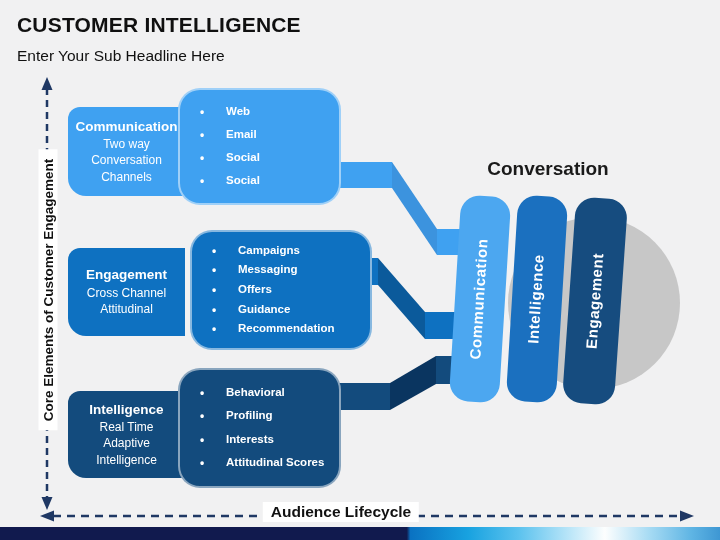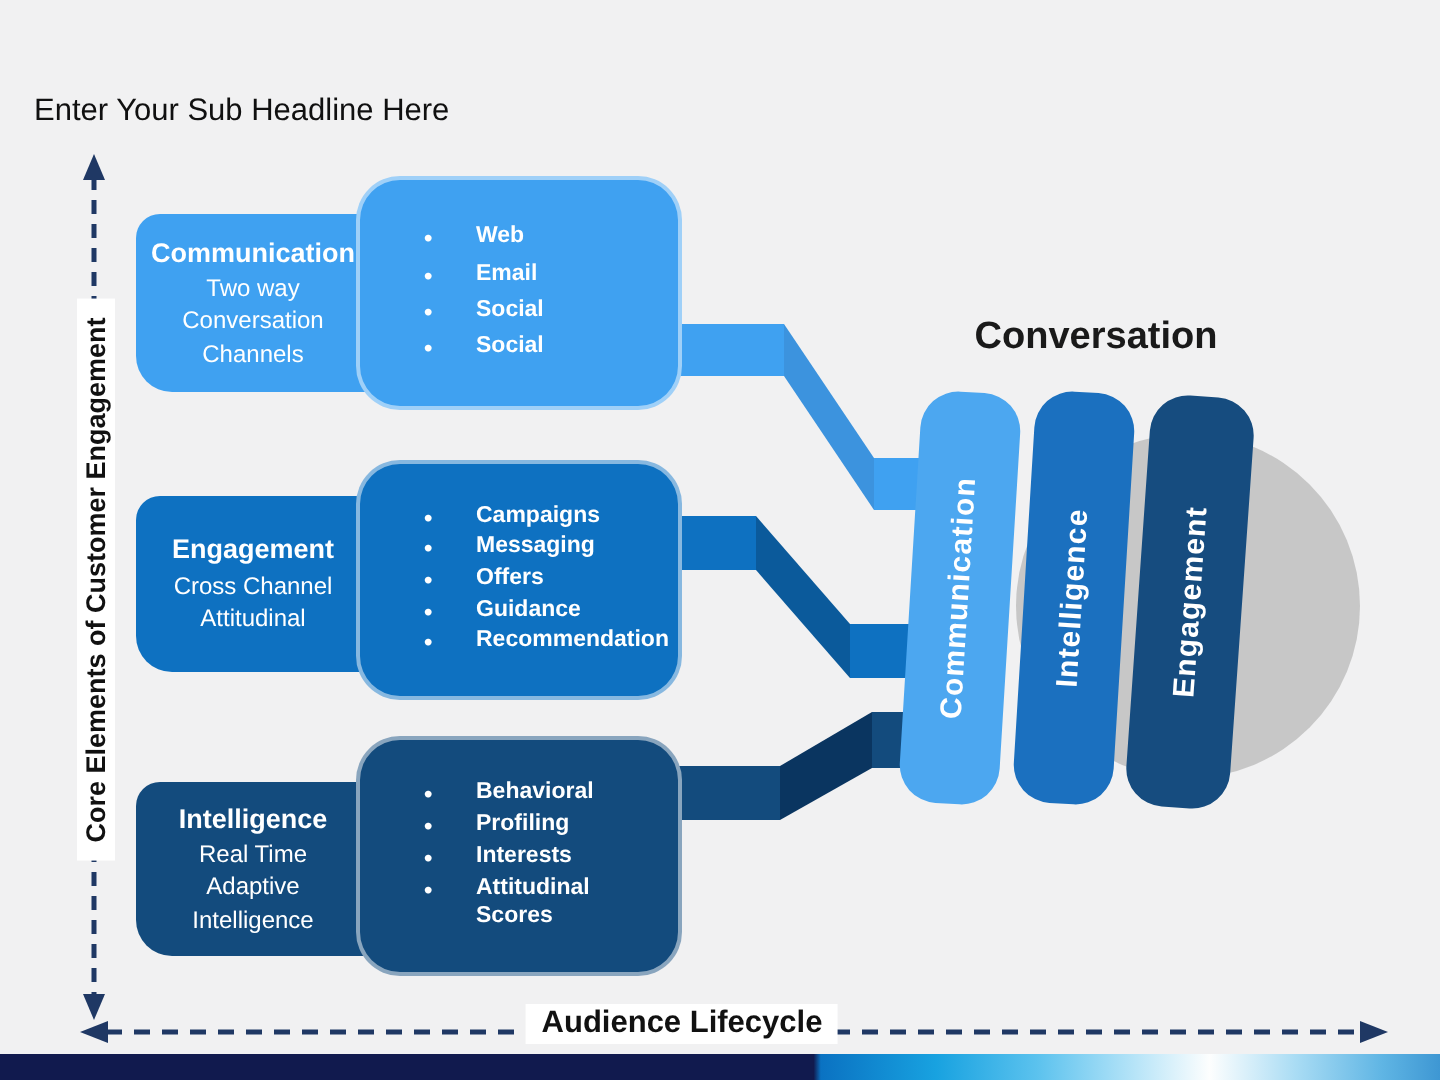--- a/index.html
+++ b/index.html
@@ -19,23 +19,23 @@
   #label1{left:68px;top:107px;width:117px;height:89px;}
   #label2{left:68px;top:248px;width:117px;height:88px;}
   #label3{left:68px;top:391px;width:117px;height:87px;}
 
   
   .bullet-box{position:absolute;z-index:2;color:#fff;border-radius:22px;
     border:2px solid rgba(255,255,255,.5);box-sizing:border-box;
     display:flex;flex-direction:column;justify-content:space-evenly;padding:6px 6px 6px 20px;}
   .bullet-box li{list-style:none;font-size:11.5px;font-weight:600;line-height:1.2;position:relative;padding-left:26px;}
   .bullet-box li::before{content:"•";position:absolute;left:0;top:0;font-size:12px;}
-  .bullet-box ul{margin:12px;padding:0;display:flex;flex-direction:column;justify-content:space-evenly;height:100%;}
+  .bullet-box ul{margin:0;padding:0;display:flex;flex-direction:column;justify-content:space-evenly;height:100%;}
   #bullets1{left:178px;top:88px;width:163px;height:117px;}
-  #bullets2{left:178px;top:230px;width:163px;height:120px;}
+  #bullets2{left:190px;top:230px;width:182px;height:120px;}
   #bullets3{left:178px;top:368px;width:163px;height:120px;}
 
   .conversation{position:absolute;left:548px;top:169px;transform:translate(-50%,-50%);
     font-size:19px;font-weight:700;color:#1A1A1A;z-index:2;white-space:nowrap;}
 
   .axis-label{position:absolute;background:#FFFFFF;color:#111;font-weight:700;white-space:nowrap;z-index:2;}
   .axis-label.left{left:48px;top:290px;transform:translate(-50%,-50%) rotate(-90deg);
     font-size:13.5px;padding:2px 9px;}
   .axis-label.bottom{left:341px;top:512px;transform:translate(-50%,-50%);
     font-size:15.5px;padding:1px 8px;}
@@ -46,20 +46,21 @@
       #B9E5F8 79%, #FDFEFE 84%, #A9DCF4 90%, #5FB5E4 96%, #3E97D3 100%);}
 
   svg text.bar-text{font-family:"Liberation Sans",sans-serif;font-weight:700;font-size:15px;
     fill:#FFFFFF;letter-spacing:.6px;}
 </style>
 </head>
 <body>
 
 <div class="slide">
 
+  <div class="title">CUSTOMER INTELLIGENCE</div>
   <div class="subtitle">Enter Your Sub Headline Here</div>
 
   <svg class="layer" width="720" height="540" viewBox="0 0 720 540">
 
     <line x1="47" y1="88" x2="47" y2="499" stroke="#1F3864" stroke-width="2.5" stroke-dasharray="7,5"></line>
     <polygon points="47,77 41.5,90 52.5,90" fill="#1F3864"></polygon>
     <polygon points="47,510 41.5,497 52.5,497" fill="#1F3864"></polygon>
 
     <line x1="53" y1="516" x2="681" y2="516" stroke="#1F3864" stroke-width="2.5" stroke-dasharray="8,6"></line>
     <polygon points="40,516 54,510.5 54,521.5" fill="#1F3864"></polygon>

